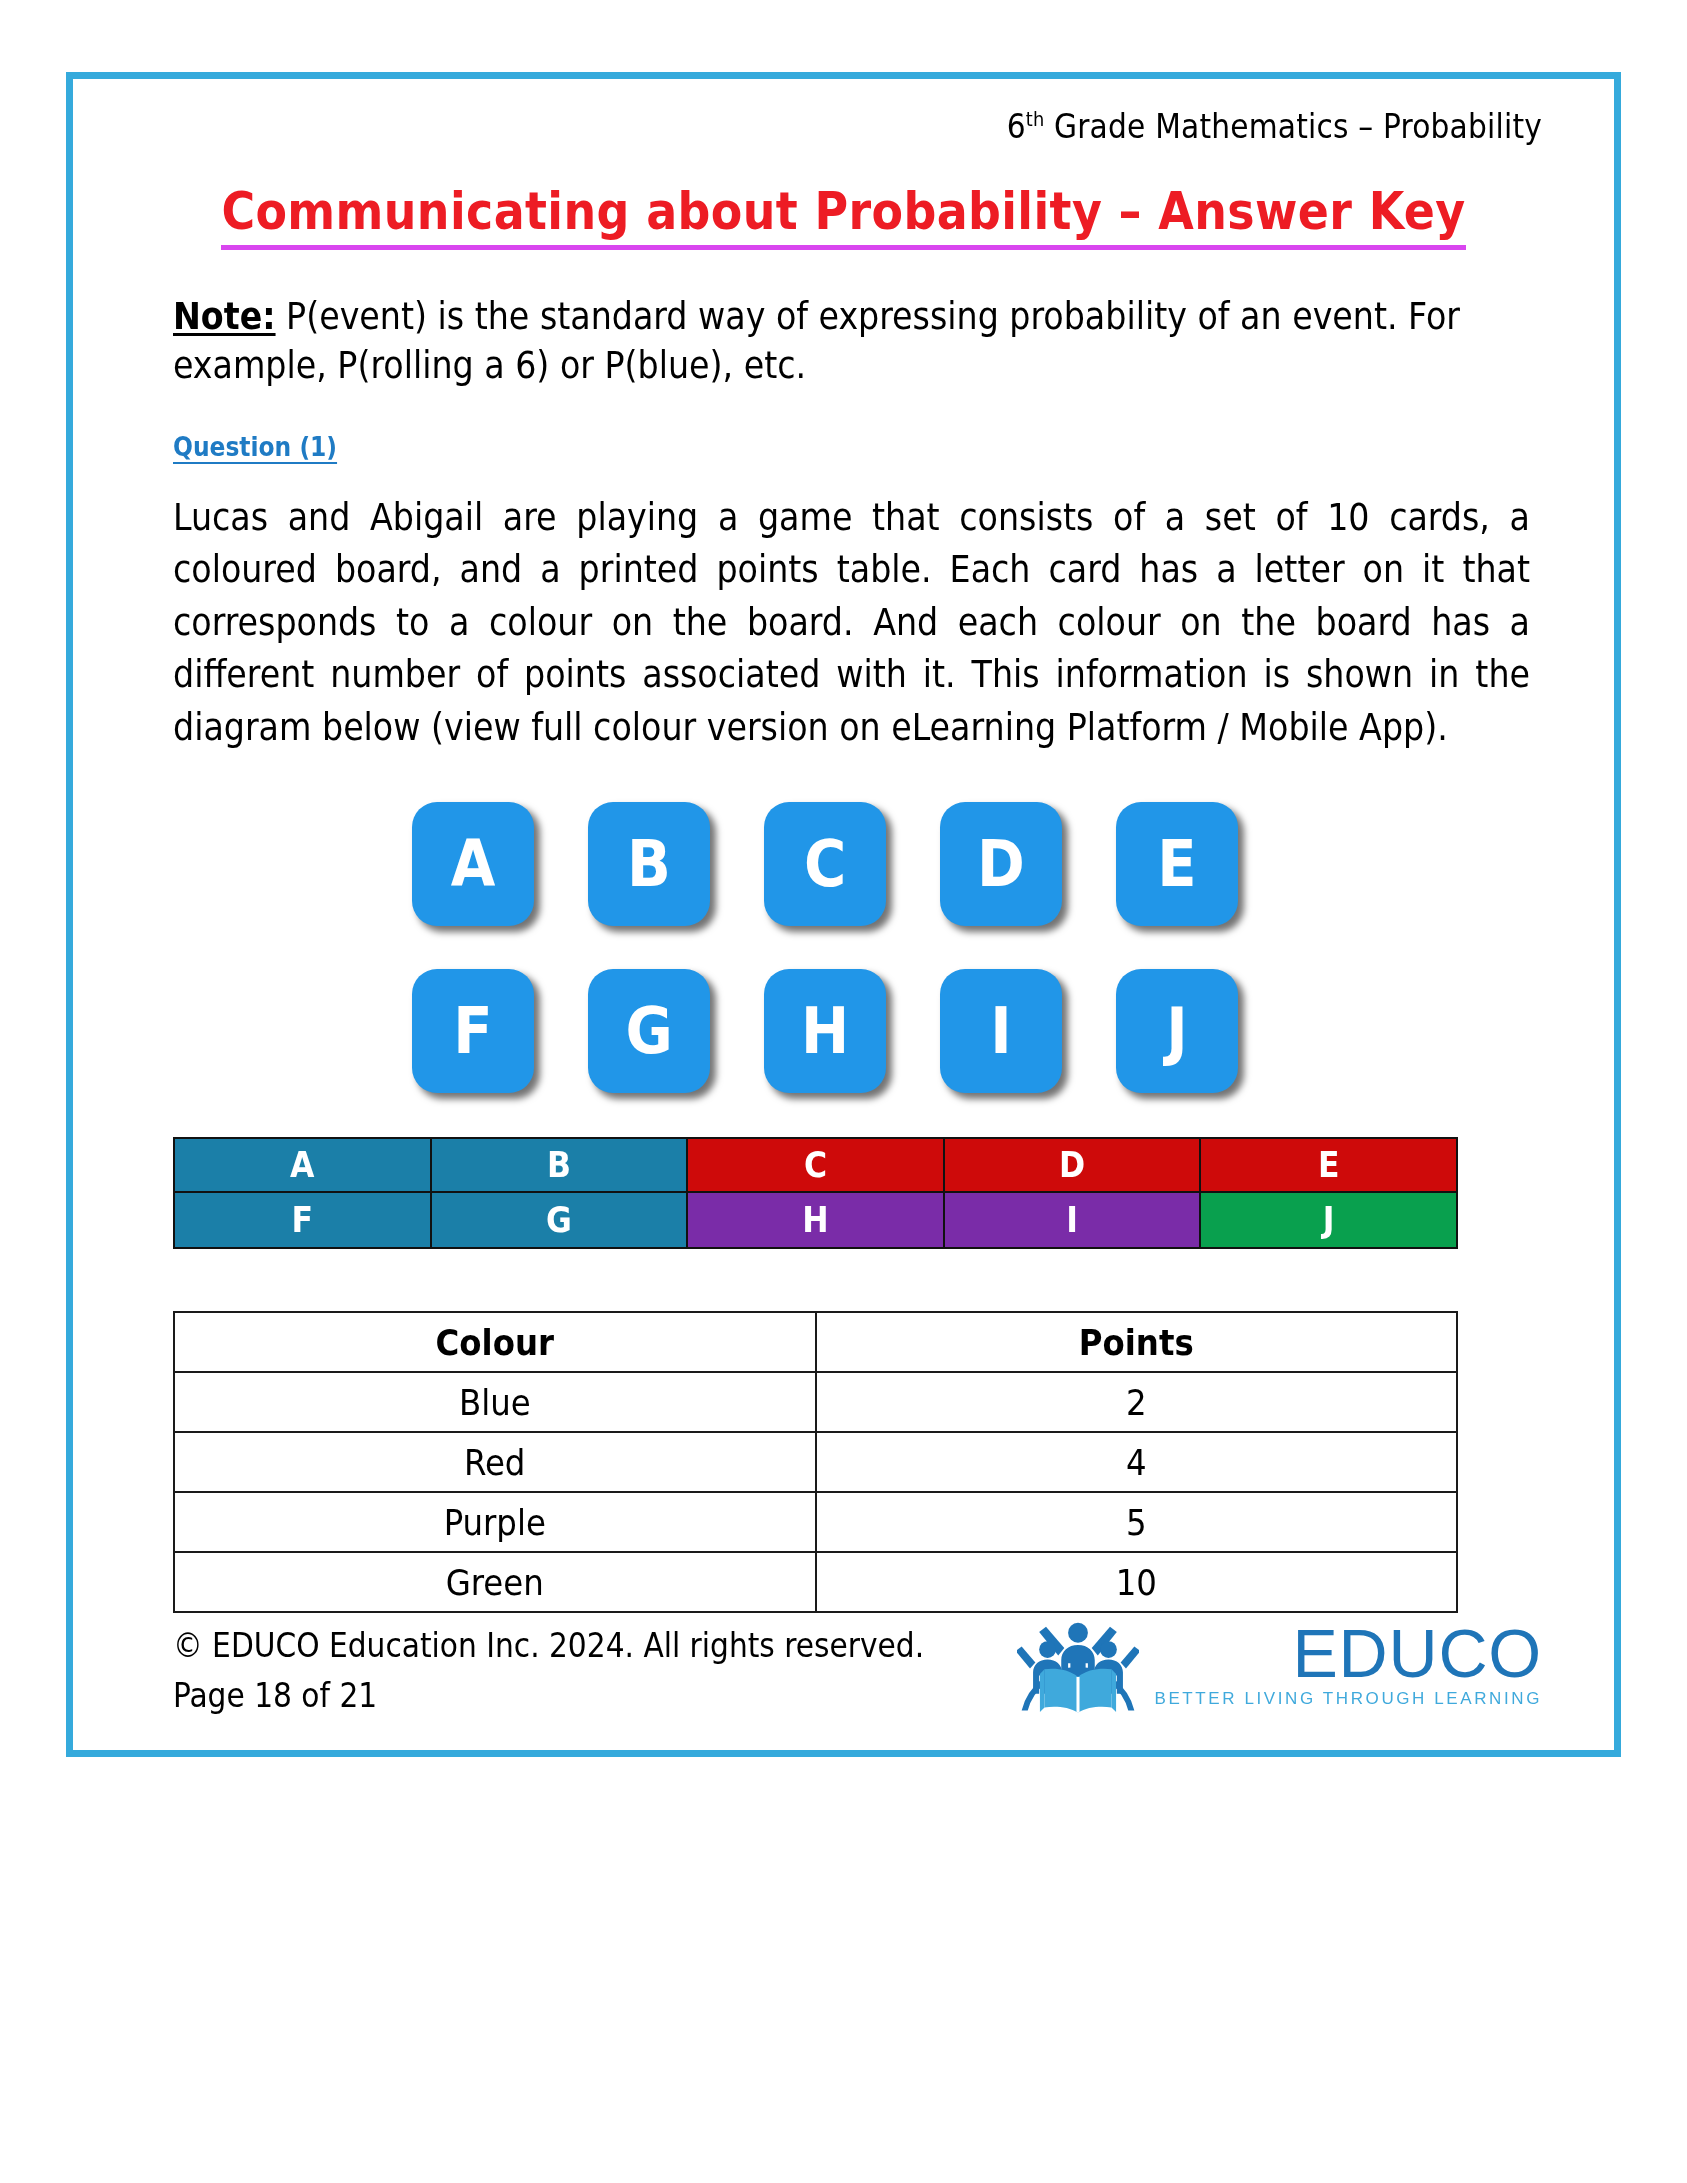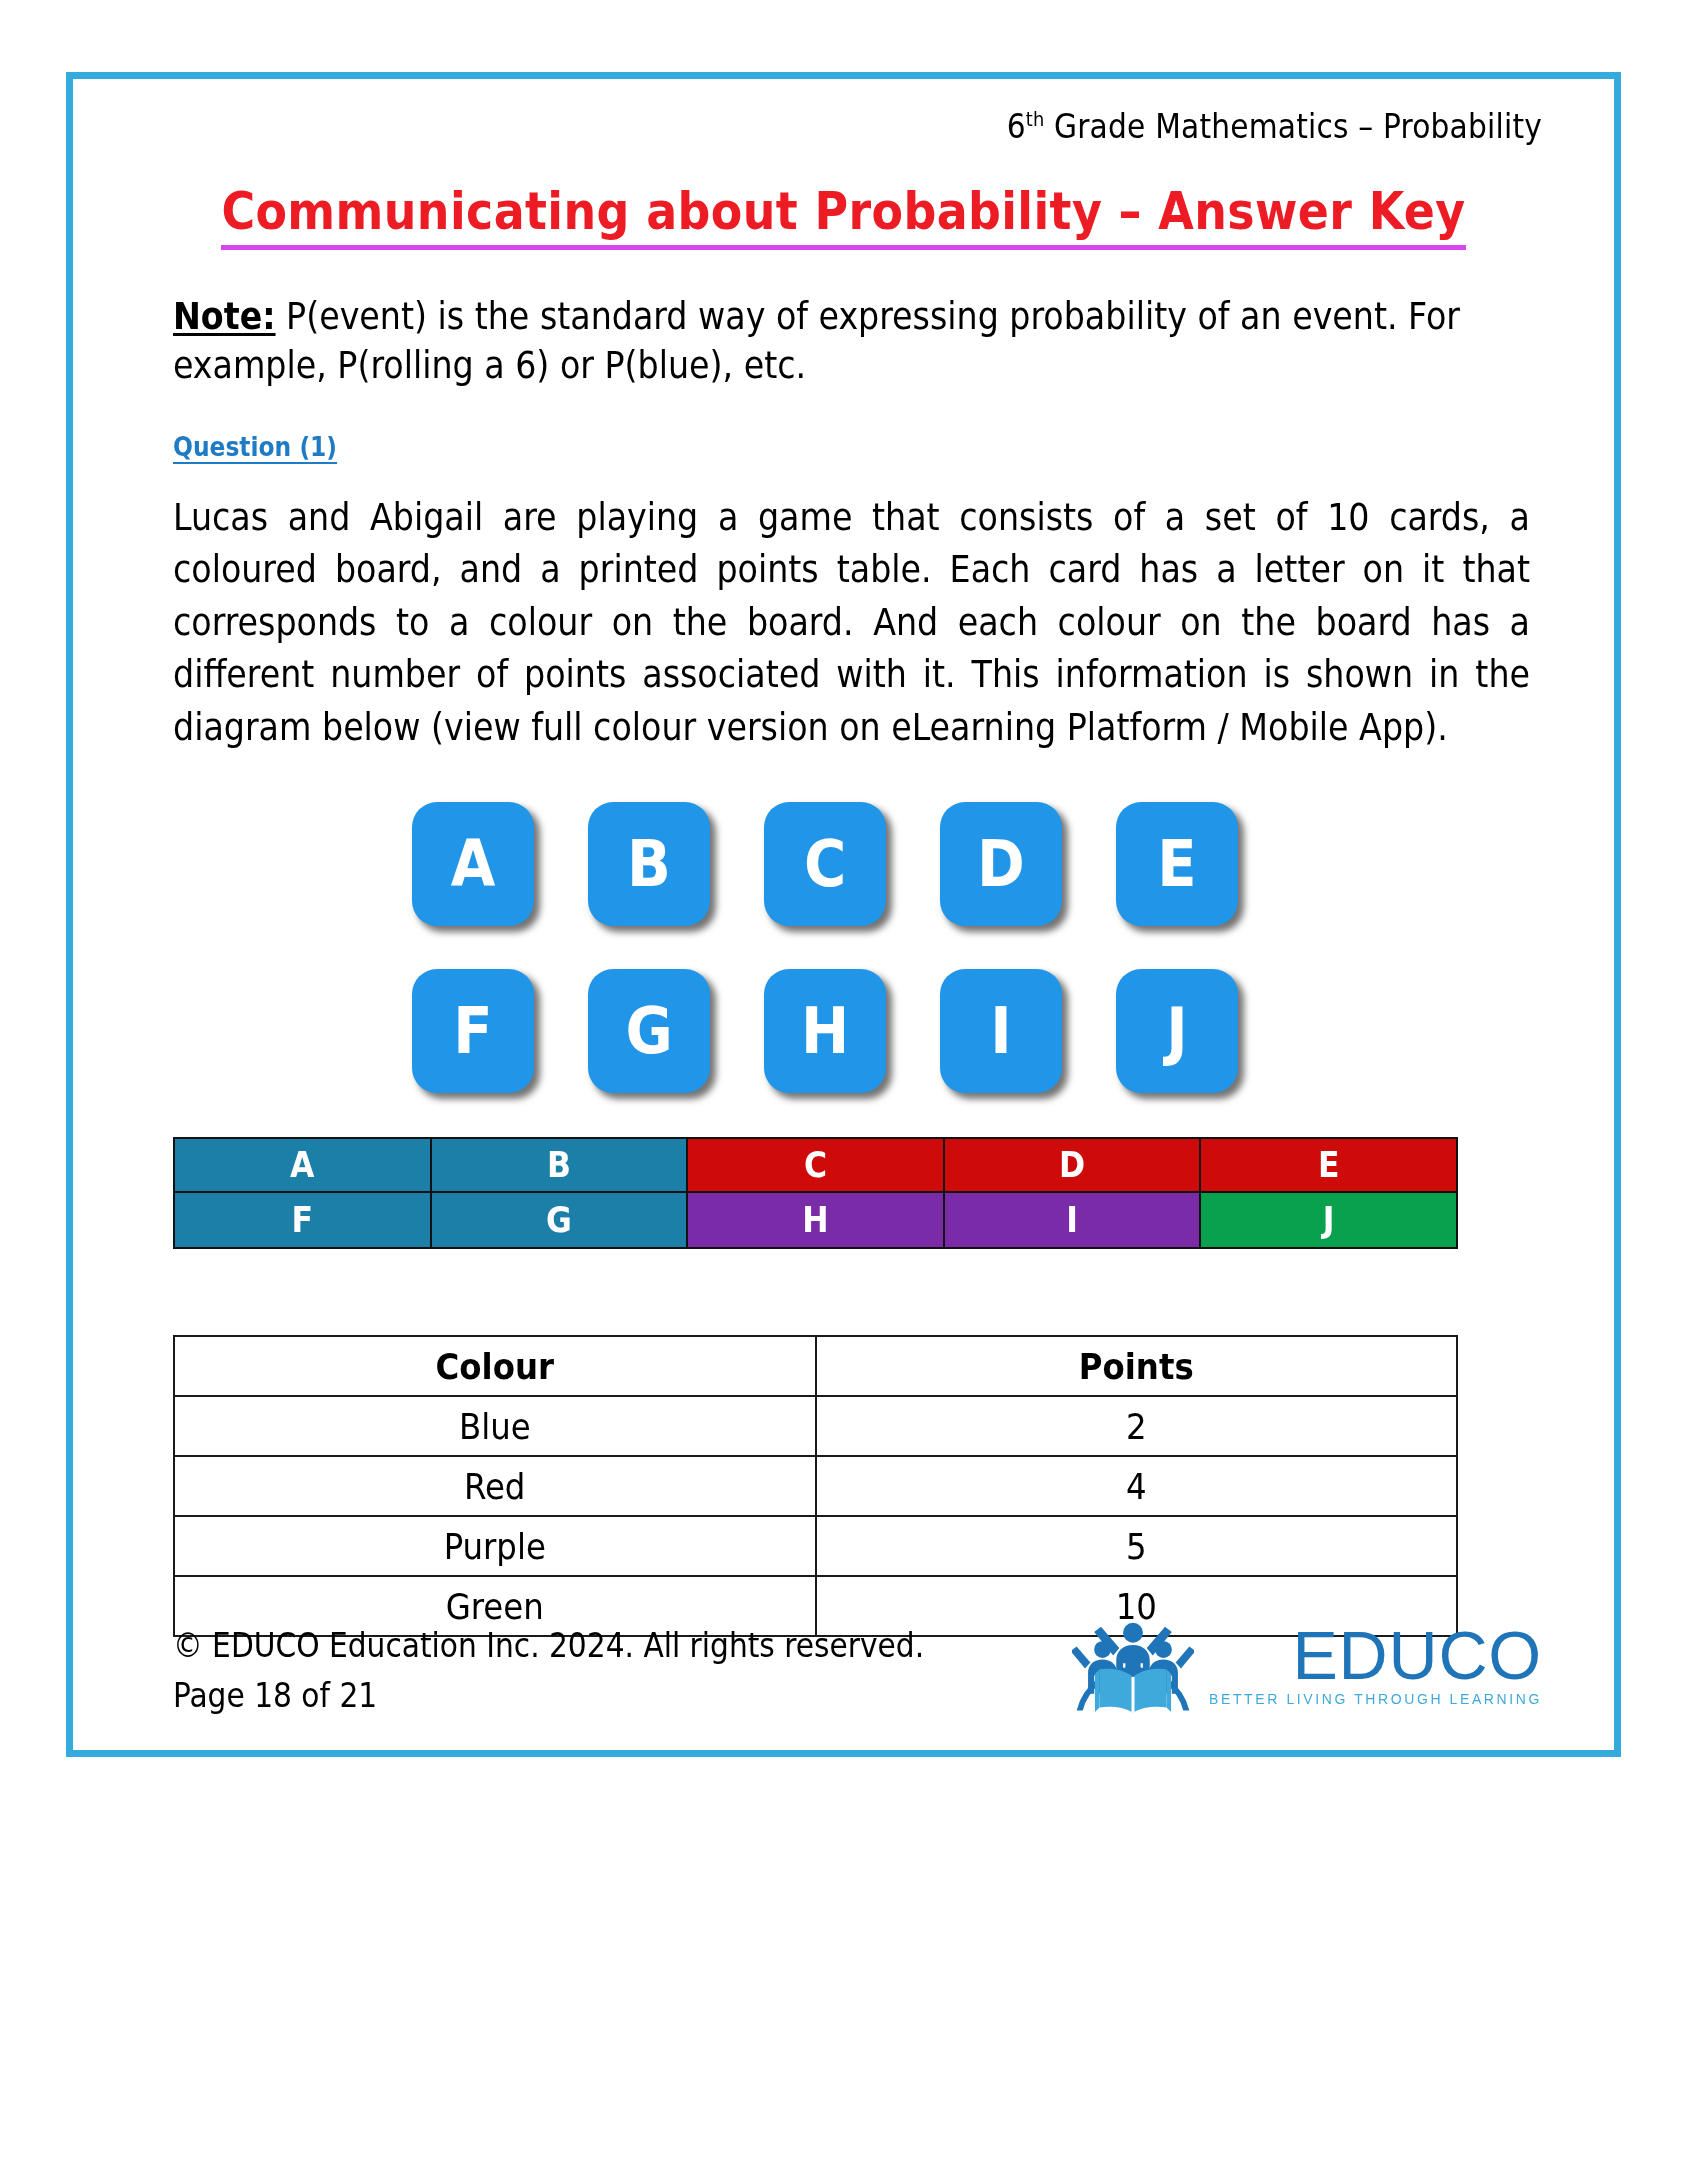--- a/index.html
+++ b/index.html
@@ -150,21 +150,21 @@
   }
   .board-cell:last-child { border-right: none; }
   .board-row:first-child .board-cell { border-bottom: 2.5px solid #111; }
   .bc-blue   { background: #1B7FA8; }
   .bc-red    { background: #CE0A0A; }
   .bc-purple { background: #7A2CA8; }
   .bc-green  { background: #09A04E; }
 
   
   .points-table {
-    margin-top: 86px;
+    margin-top: 62px;
     margin-left: 51px;
     width: 1285px;
     border-collapse: collapse;
     table-layout: fixed;
   }
   .points-table th,
   .points-table td {
     border: 2.5px solid #1a1a1a;
     text-align: center;
     font-size: 36px;
@@ -206,21 +206,21 @@
   .logo-word { display: flex; flex-direction: column; align-items: flex-end; }
   .logo-word-main {
     font-size: 68px;
     letter-spacing: 0.8px;
     color: #1F75B8;
     line-height: 0.92;
     font-family: "Liberation Sans", sans-serif;
     font-weight: normal;
   }
   .logo-word-tag {
-    font-size: 14px;
+    font-size: 17px;
     letter-spacing: 2.6px;
     color: #3FA9DC;
     font-family: "Liberation Sans", sans-serif;
     margin-top: 4.1px;
   }
 </style>
 </head>
 <body>
 
 <div id="page-frame">

